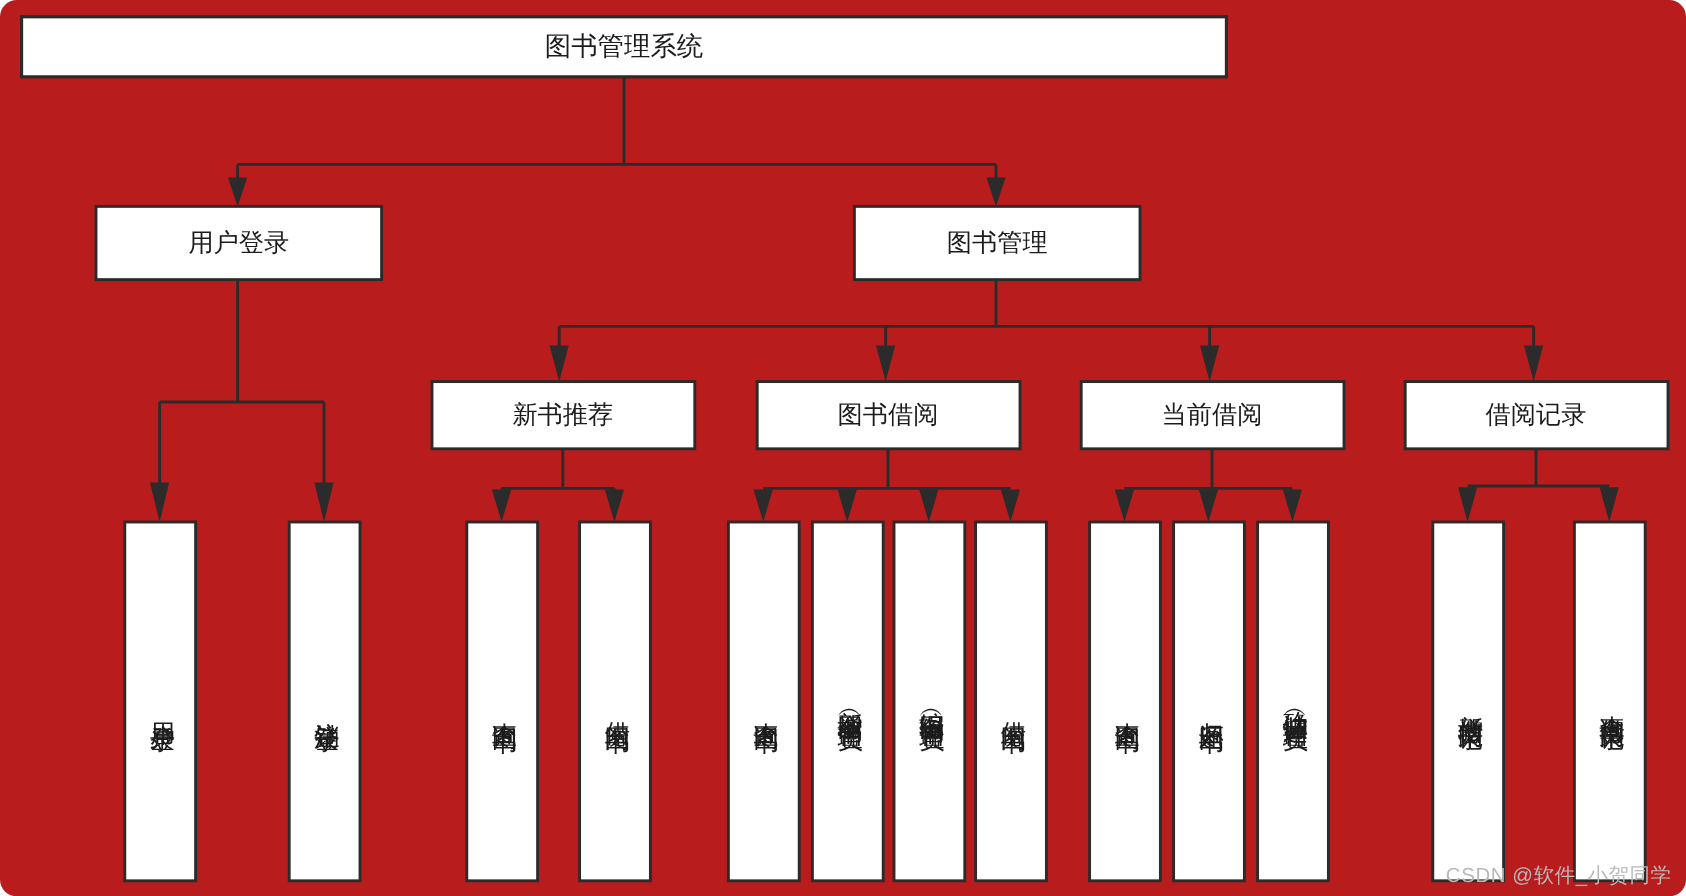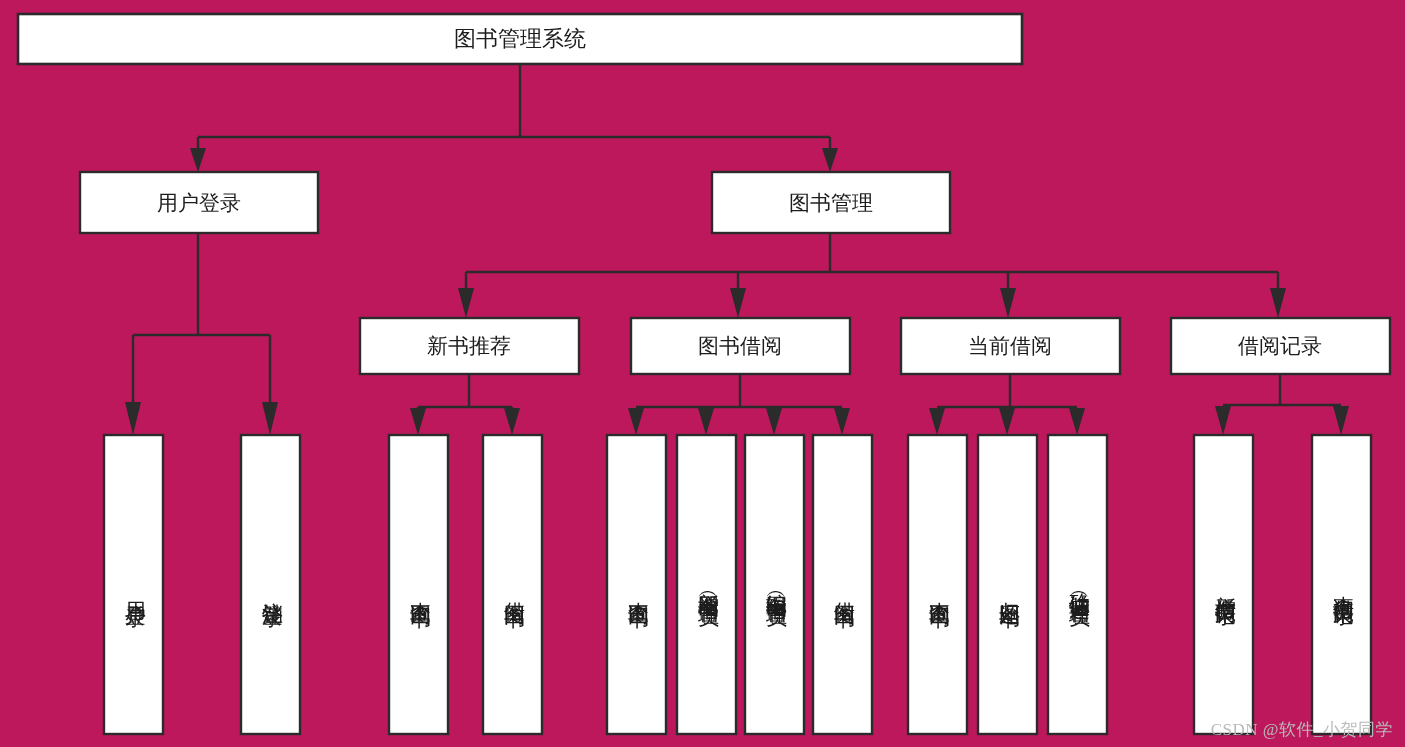--- a/index.html
+++ b/index.html
@@ -7,22 +7,23 @@
     padding: 0;
     background: #ffffff;
   }
   body {
     font-family: "Liberation Sans", "DejaVu Sans", sans-serif;
   }
   #stage {
     position: relative;
     width: 1405px;
     height: 747px;
-    background: #be185d;
+    background: #b91c1c;
     overflow: hidden;
+    border-radius: 14px;
   }
   #diagram {
     position: absolute;
     left: 0;
     top: 0;
     width: 1405px;
     height: 747px;
     display: block;
   }
   .node-rect {
@@ -60,21 +61,21 @@
     font-size: 21px;
     text-anchor: middle;
     dominant-baseline: middle;
     writing-mode: vertical-rl;
     letter-spacing: 2px;
   }
   .watermark {
     position: absolute;
     right: 12px;
     bottom: 6px;
-    font-family: Liberation Serif, serif;
+    font-family: Liberation Sans, sans-serif;
     font-size: 17px;
     color: #b9b9b9;
     letter-spacing: 0.5px;
     white-space: nowrap;
     pointer-events: none;
     text-align: center;
   }
 </style>
 </head>
 <body>

